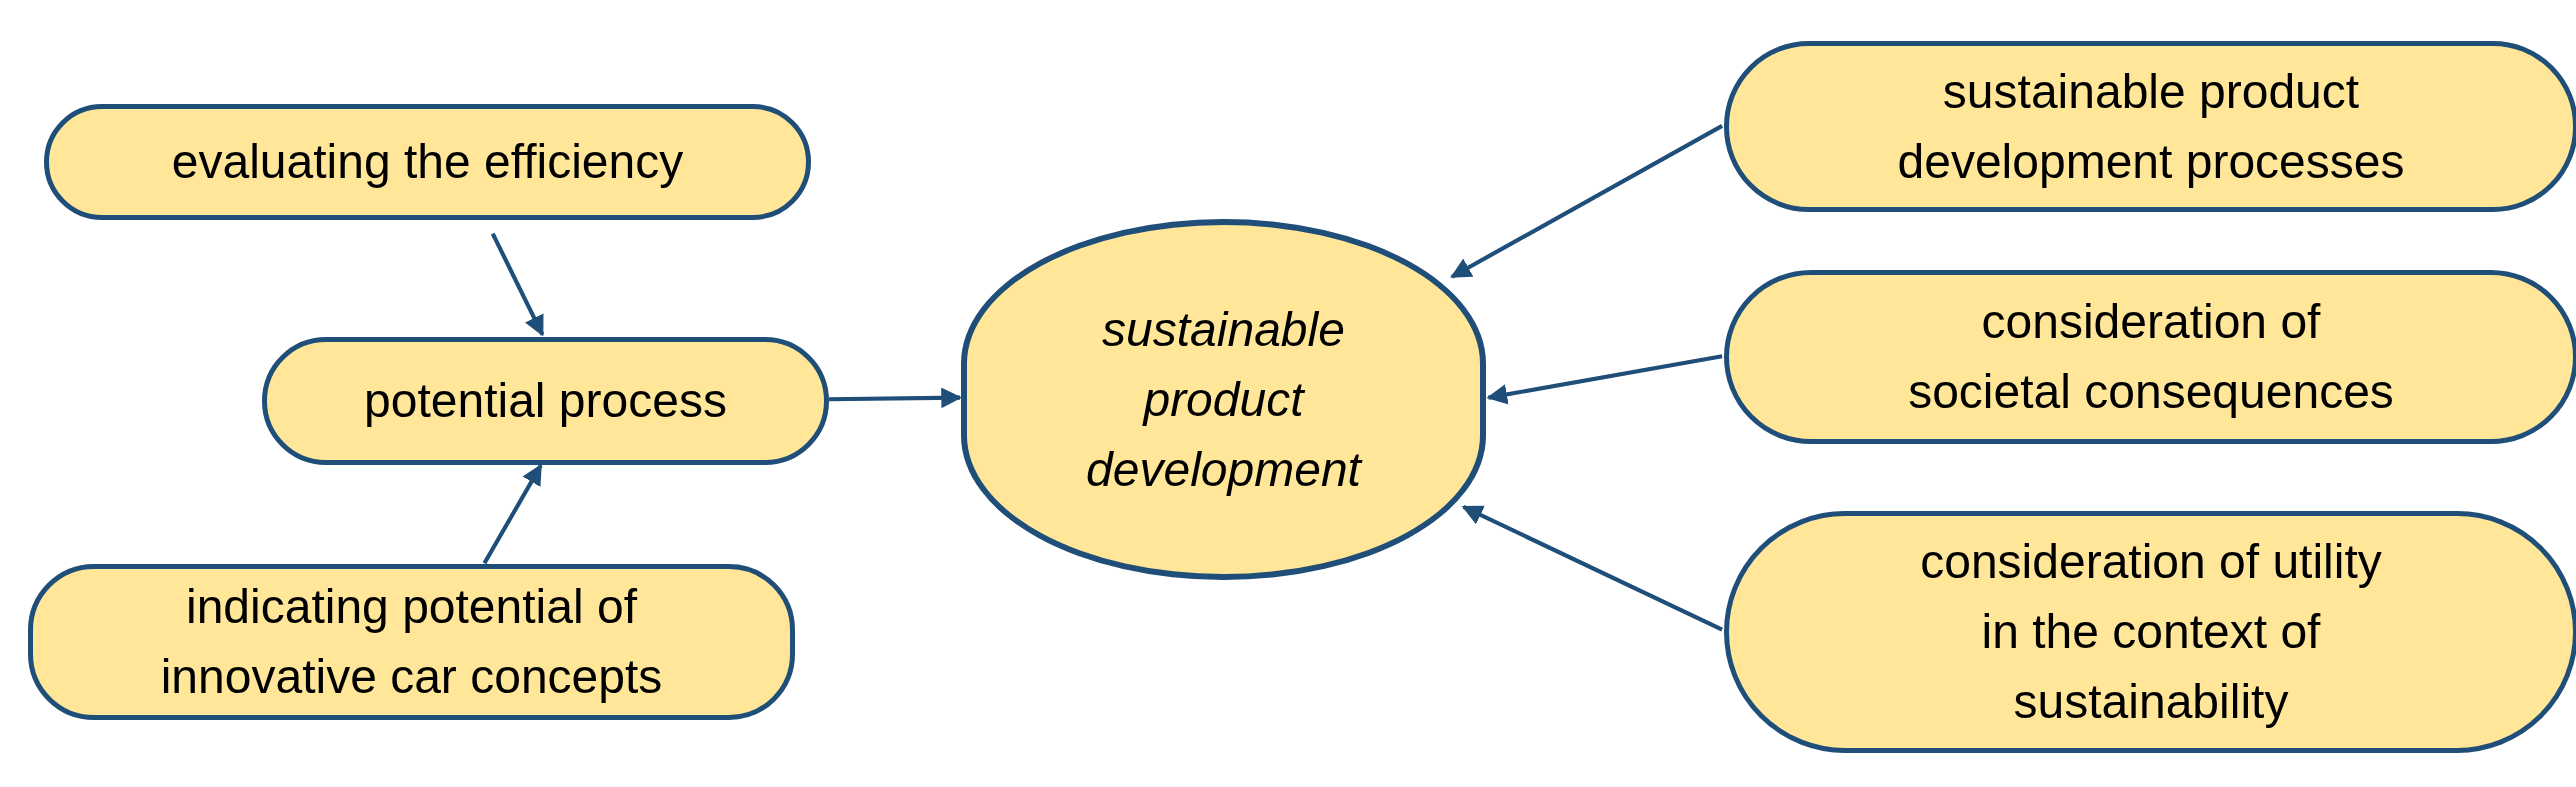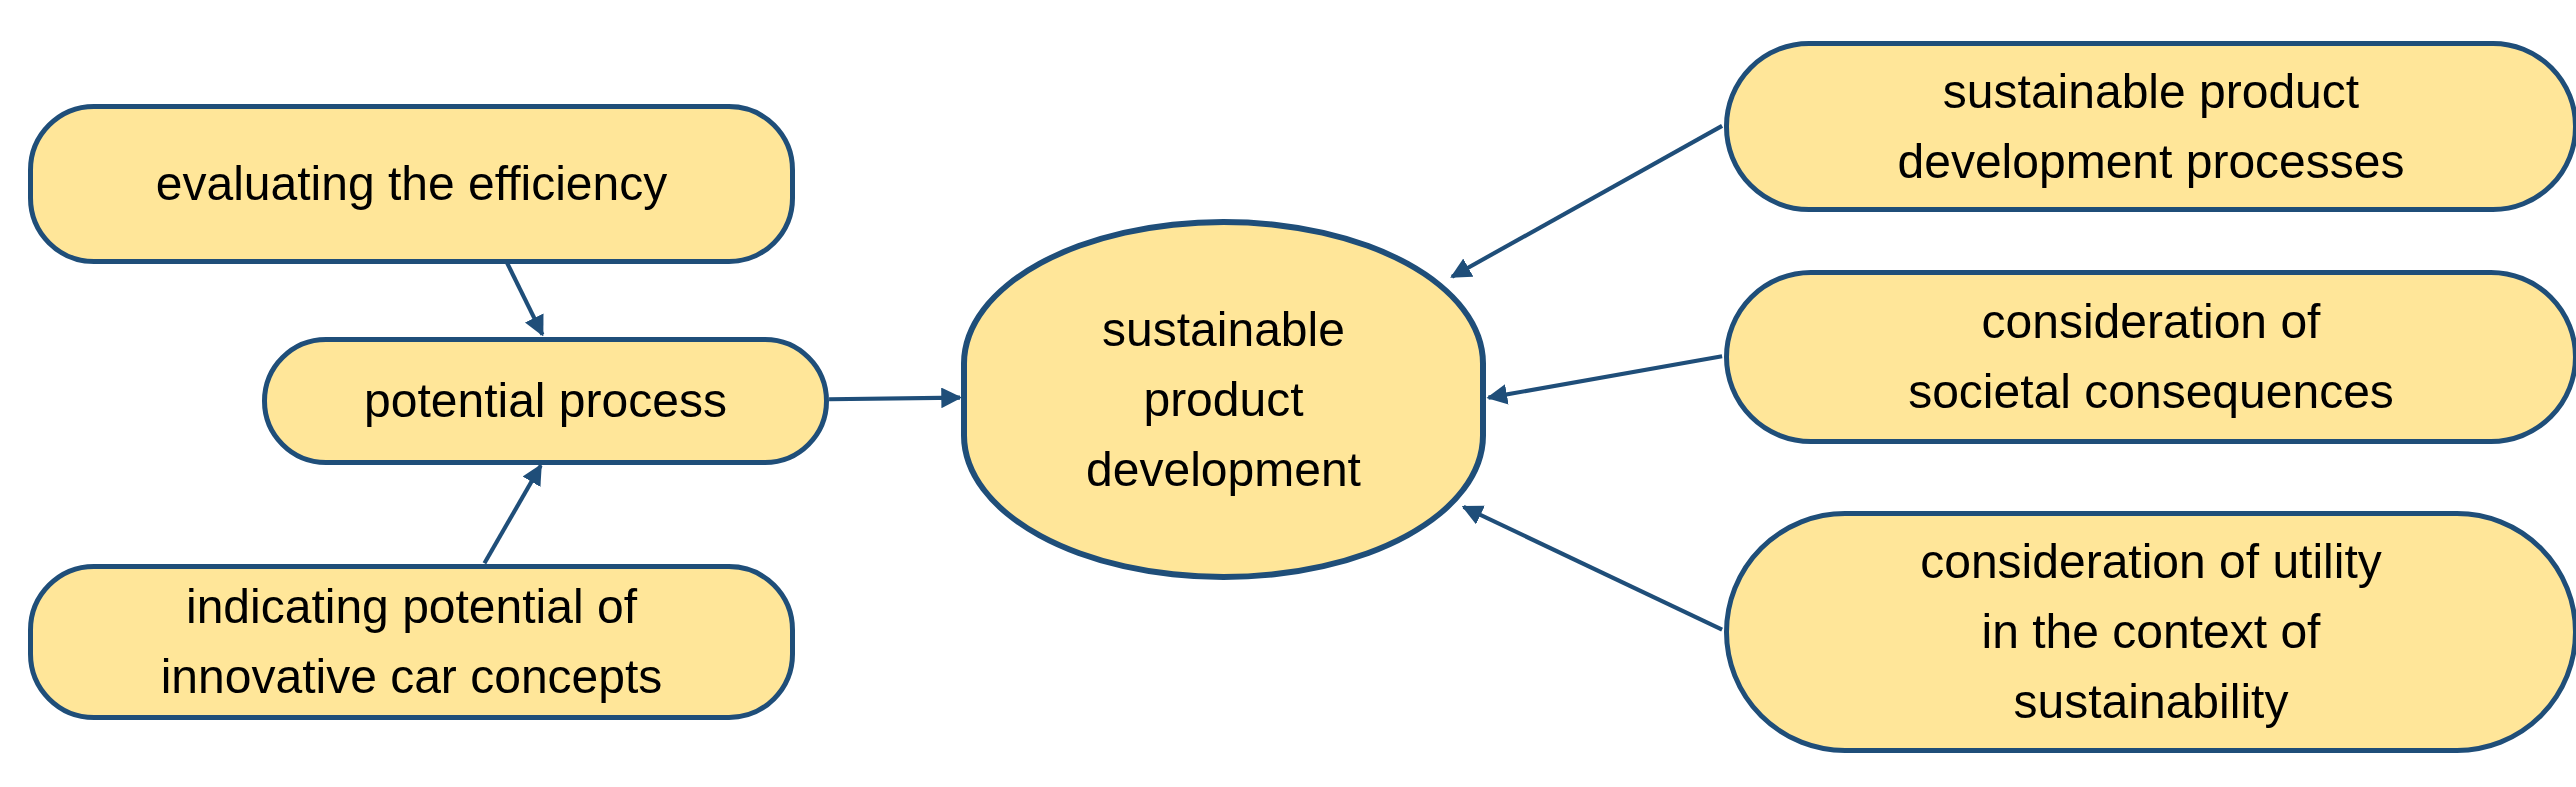--- a/index.html
+++ b/index.html
@@ -2,42 +2,42 @@
 <html style="font-size:13.3px"><head>
 <meta charset="utf-8">
 <style>
   html, body { margin:0; padding:0; background:#ffffff; }
   body { width:2576px; height:787px; position:relative; overflow:hidden; font-family:"Liberation Sans", sans-serif; }
   svg.edges { position:absolute; left:0; top:0; width:2576px; height:787px; }
   .node { position:absolute; box-sizing:border-box; background:#FFE699; border:5.8px solid #1F4E79;
           display:flex; align-items:center; justify-content:center; text-align:center;
           color:#000; font-size:48px; line-height:70px; white-space:pre-line; }
   .pill { border-radius:66px; }
-  .center { border-radius:50% / 40%; border-width:6.6px; }
+  .center { border-radius:50% / 40%; border-width:6.6px;font-style:italic; }
 </style>
 </head>
 <body>
 
 <svg class="edges" viewBox="0 0 3108 950">
   <defs>
     <marker id="arr" viewBox="0 0 10 10" refX="9" refY="5" markerWidth="5" markerHeight="5" orient="auto">
       <path d="M0,0 L10,5 L0,10 z" fill="#1F4E79"></path>
     </marker>
   </defs>
   <g stroke="#1F4E79" stroke-width="5" fill="none" marker-end="url(#arr)">
     <line x1="594" y1="282" x2="654" y2="404"></line>
     <line x1="584" y1="680" x2="652" y2="562"></line>
     <line x1="1000" y1="482" x2="1158" y2="480"></line>
     <line x1="2078" y1="152" x2="1752" y2="334"></line>
     <line x1="2078" y1="430" x2="1796" y2="480"></line>
     <line x1="2078" y1="760" x2="1766" y2="612"></line>
   </g>
 </svg>
 
-<div class="node pill" style="left:28px; top:104px; width:767px; height:160px;">evaluating the efficiency</div>
+<div class="node pill" style="left:44px; top:104px; width:767px; height:116px;">evaluating the efficiency</div>
 <div class="node pill" style="left:262px; top:337px; width:567px; height:128px;">potential process</div>
 <div class="node pill" style="left:28px; top:564px; width:767px; height:156px;">indicating potential of
 innovative car concepts</div>
 
 <div class="node center" style="left:961px; top:219px; width:525px; height:361px;">sustainable
 product
 development</div>
 
 <div class="node pill" style="left:1724px; top:41px; width:854px; height:171px; border-radius:85px;">sustainable product
 development processes</div>

